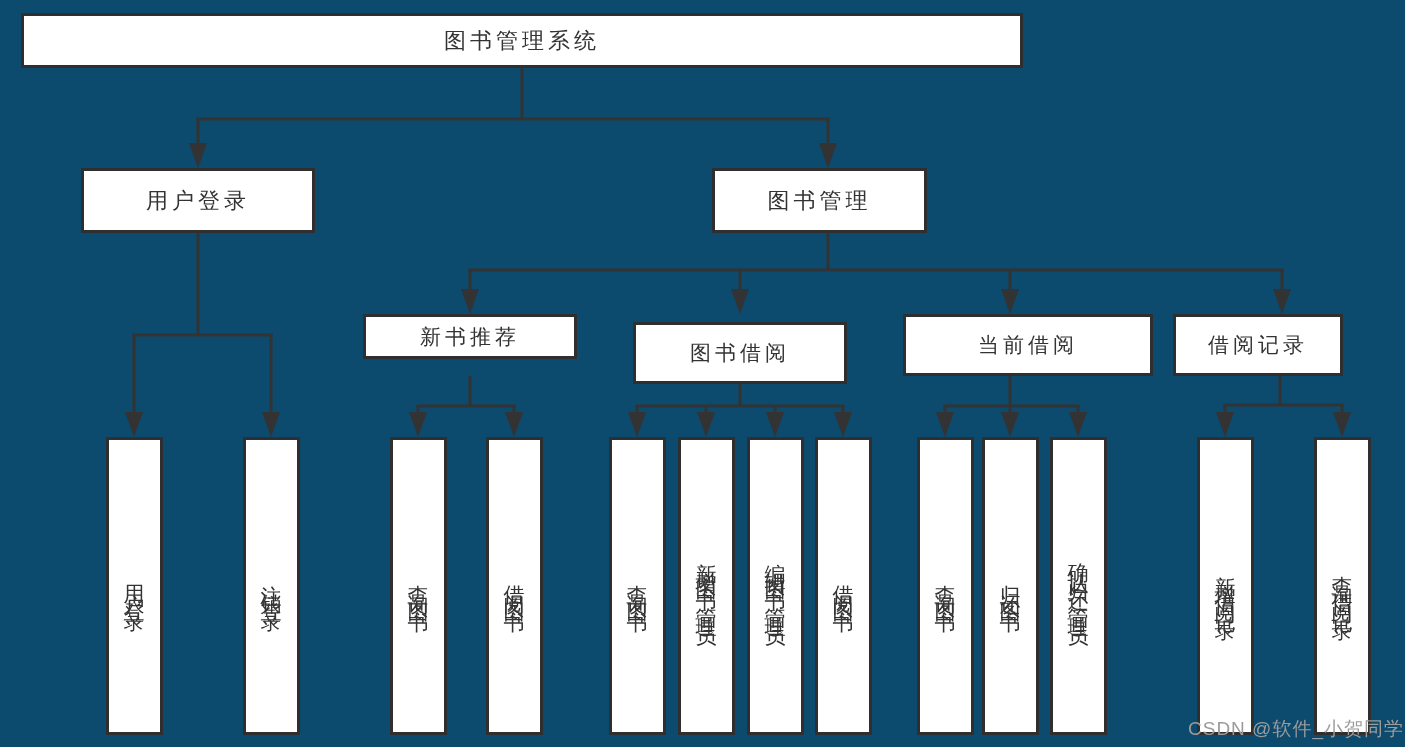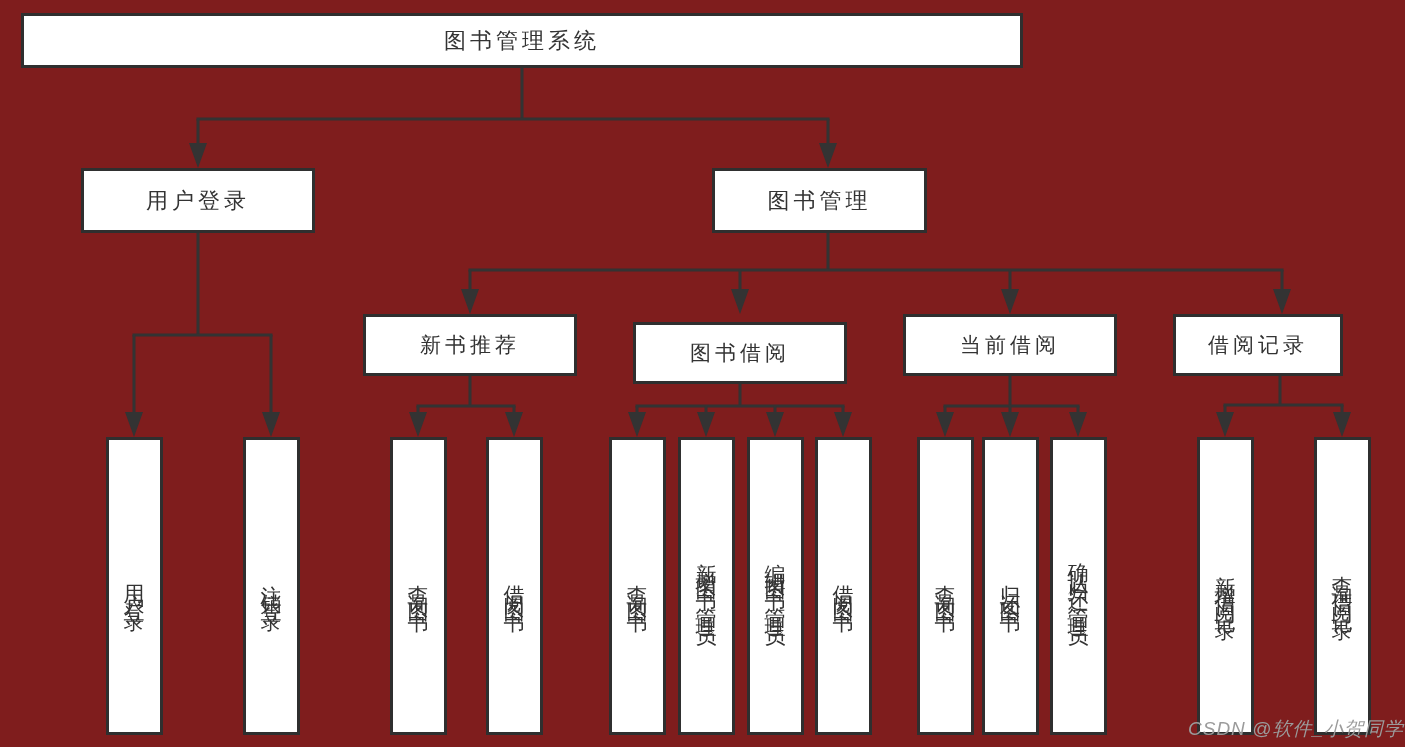--- a/index.html
+++ b/index.html
@@ -1,20 +1,20 @@
 <!DOCTYPE html>
 <html><head>
 <meta charset="utf-8">
 <style>
   html, body { margin: 0; padding: 0; background: #ffffff; }
   .canvas {
     position: relative;
     width: 1405px;
     height: 747px;
-    background: #7f1d1d;
+    background: #0c4a6e;
     font-family: "Liberation Sans", sans-serif;
     overflow: hidden;
   }
   svg.wires { position: absolute; left: 0; top: 0; z-index: 1; }
   .box {
     position: absolute;
     z-index: 2;
     box-sizing: border-box;
     border: 3px solid #2f2f2f;
     background: #ffffff;
@@ -35,21 +35,20 @@
   }
   .watermark {
     position: absolute;
     z-index: 3;
     left: 1188px;
     top: 716px;
     font-size: 19px;
     color: #9b9b9b;
     letter-spacing: 1px;
     white-space: nowrap;
-    font-style: italic;
   }
 </style>
 </head>
 <body>
 
 <div class="canvas">
 
   <svg class="wires" width="1405" height="747" viewBox="0 0 1405 747">
     <g stroke="#333333" stroke-width="3" fill="none">
 
@@ -128,23 +127,23 @@
       <polygon points="1216,412 1234,412 1225,437"></polygon>
       <polygon points="1333,412 1351,412 1342,437"></polygon>
     </g>
   </svg>
 
   <div class="box lv1" style="left:21px; top:13px; width:1002px; height:55px;">图书管理系统</div>
 
   <div class="box lv2" style="left:81px; top:168px; width:234px; height:65px;">用户登录</div>
   <div class="box lv2" style="left:712px; top:168px; width:215px; height:65px;text-align:right;">图书管理</div>
 
-  <div class="box lv3" style="left:363px; top:314px; width:214px; height:62px;">新书推荐</div>
+  <div class="box lv3" style="left:363px; top:314px; width:214px; height:45px;">新书推荐</div>
   <div class="box lv3" style="left:633px; top:314px; width:214px; height:62px;margin-top:8px;">图书借阅</div>
-  <div class="box lv3" style="left:903px; top:314px; width:214px; height:62px;">当前借阅</div>
+  <div class="box lv3" style="left:903px; top:314px; width:250px; height:62px;">当前借阅</div>
   <div class="box lv3" style="left:1173px; top:314px; width:170px; height:62px;">借阅记录</div>
 
   <div class="box leaf" style="left:106px; top:437px; width:57px; height:298px;">用户登录</div>
   <div class="box leaf" style="left:243px; top:437px; width:57px; height:298px;">注销登录</div>
 
   <div class="box leaf" style="left:390px; top:437px; width:57px; height:298px;">查询图书</div>
   <div class="box leaf" style="left:486px; top:437px; width:57px; height:298px;">借阅图书</div>
 
   <div class="box leaf" style="left:609px; top:437px; width:57px; height:298px;">查询图书</div>
   <div class="box leaf" style="left:678px; top:437px; width:57px; height:298px;">新增图书（管理员）</div>

